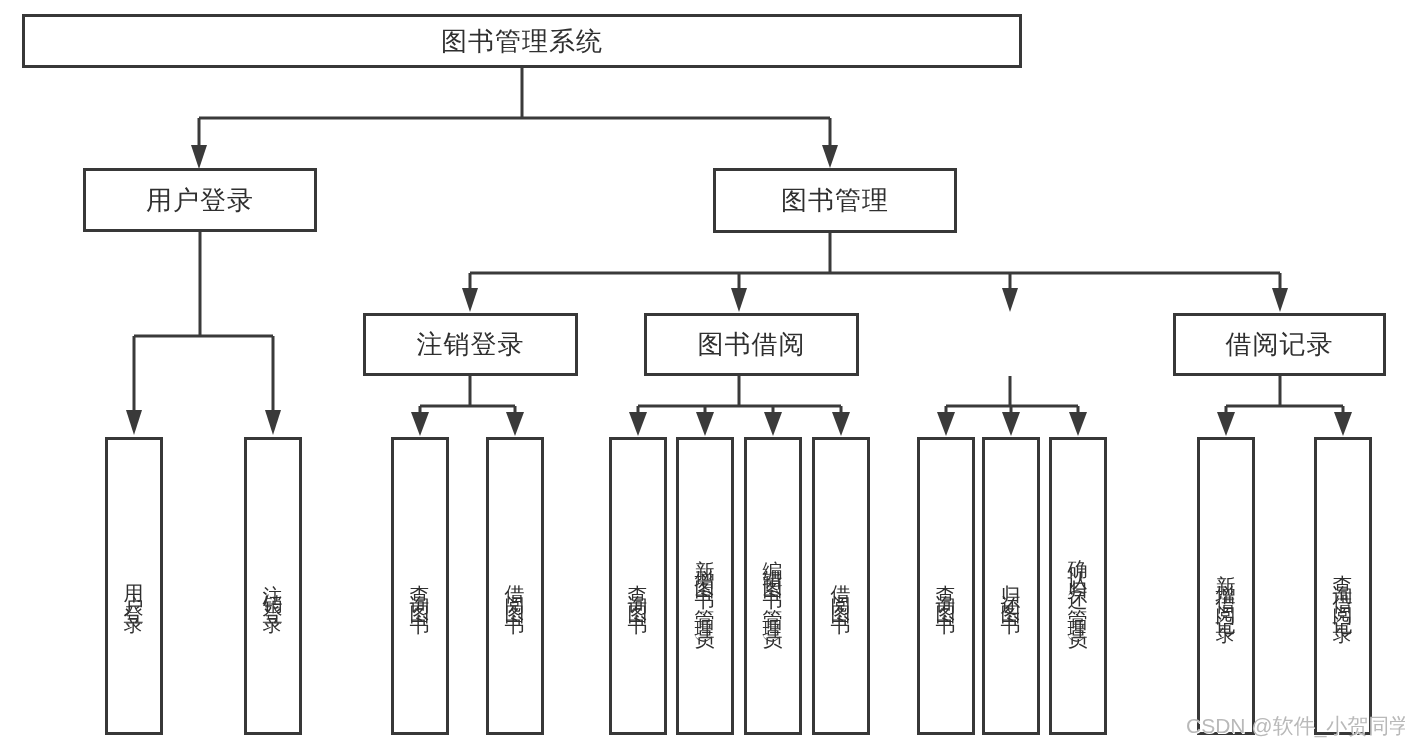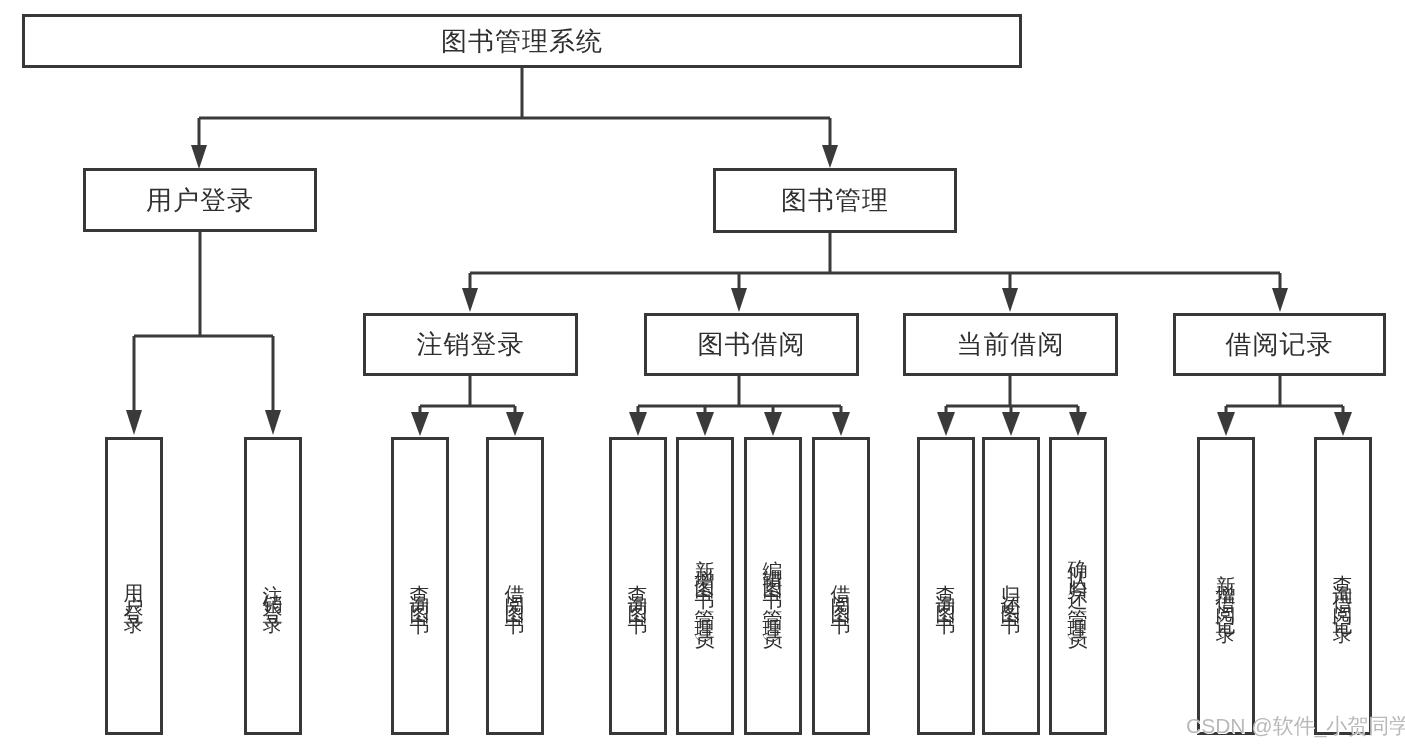--- a/index.html
+++ b/index.html
@@ -109,21 +109,20 @@
     </g>
   </svg>
 
   <div class="box hbox" style="left:22px; top:14px; width:1000px; height:54px;">图书管理系统</div>
 
   <div class="box hbox" style="left:83px; top:168px; width:234px; height:64px;">用户登录</div>
   <div class="box hbox" style="left:713px; top:168px; width:244px; height:65px;">图书管理</div>
 
   <div class="box hbox" style="left:363px; top:313px; width:215px; height:63px;">注销登录</div>
   <div class="box hbox" style="left:632px; top:313px; width:215px; height:63px;margin-left:12px;">图书借阅</div>
-  <div class="box hbox" style="left:903px; top:313px; width:215px; height:63px;">当前借阅</div>
   <div class="box hbox" style="left:1173px; top:313px; width:213px; height:63px;">借阅记录</div>
 
   <div class="box vbox" style="left:105px;">用户登录</div>
   <div class="box vbox" style="left:244px;">注销登录</div>
 
   <div class="box vbox" style="left:391px;">查询图书</div>
   <div class="box vbox" style="left:486px;">借阅图书</div>
 
   <div class="box vbox" style="left:609px;">查询图书</div>
   <div class="box vbox" style="left:676px;">新增图书（管理员）</div>

